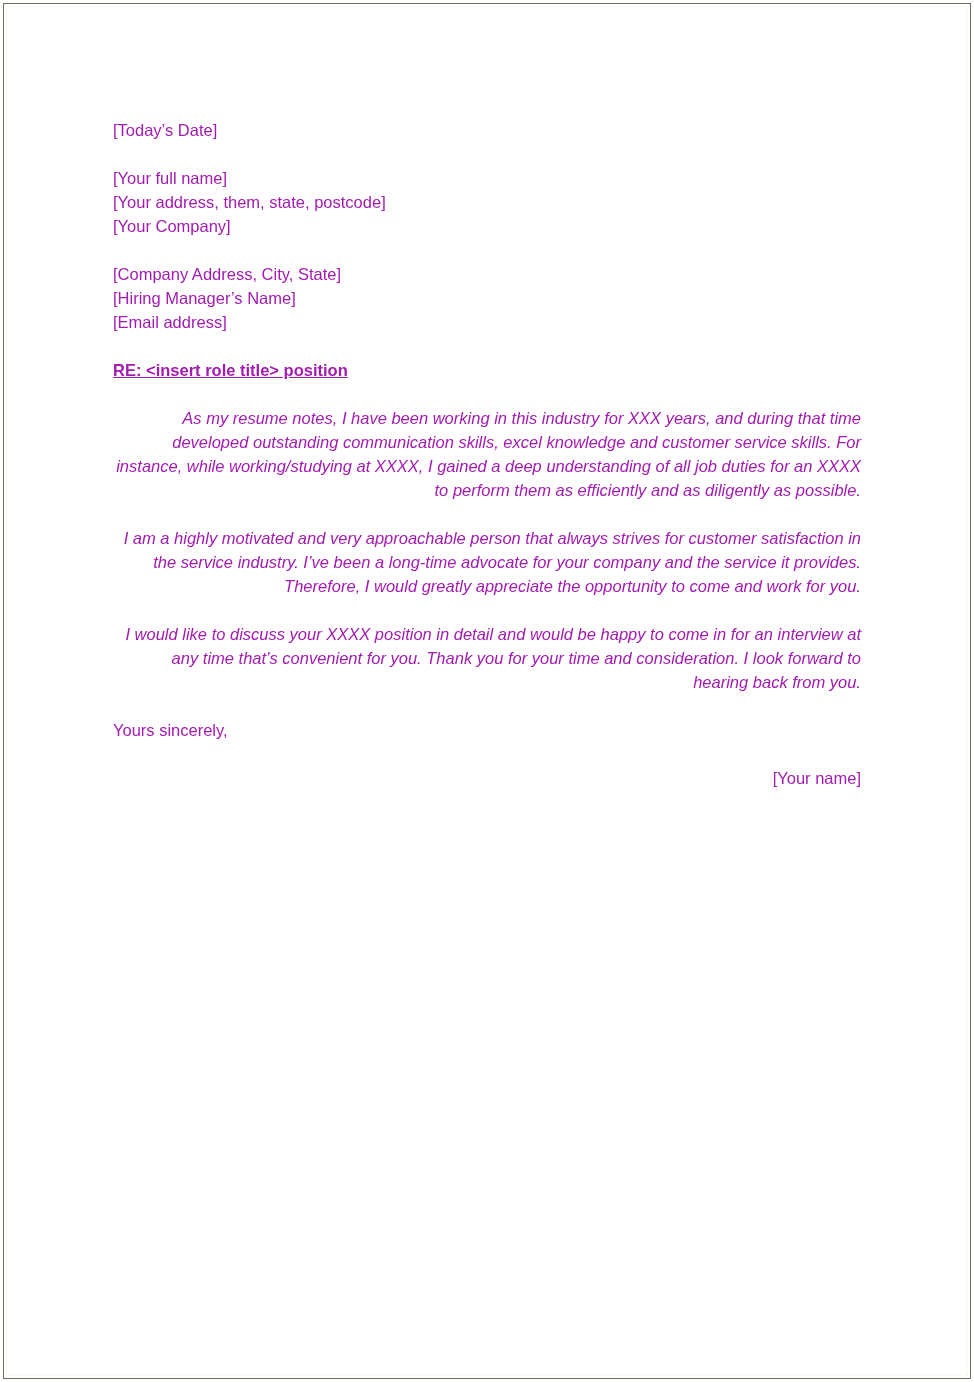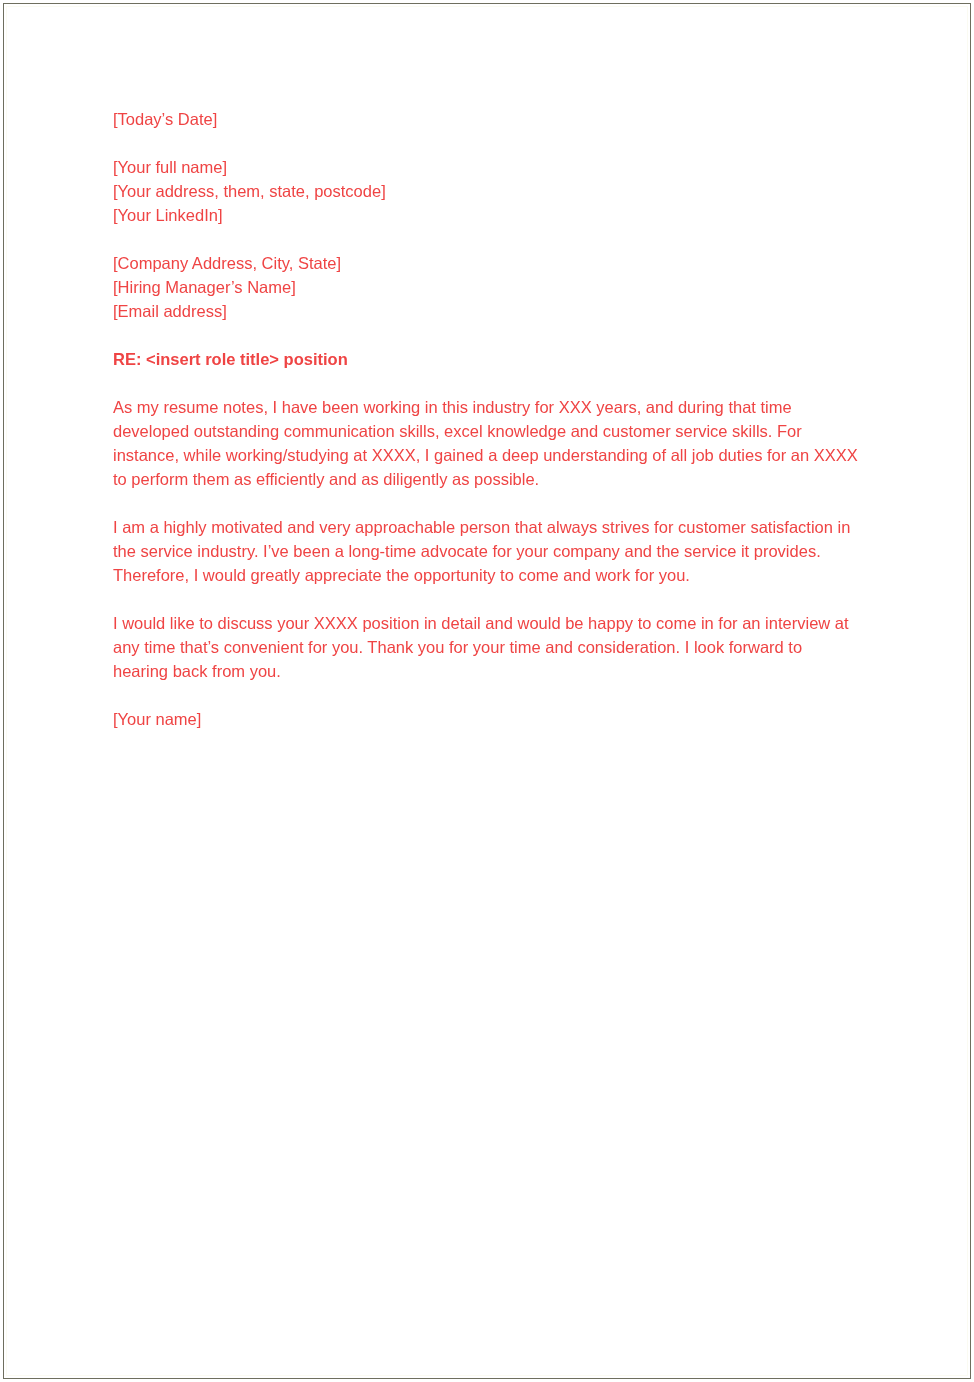--- a/index.html
+++ b/index.html
@@ -30,78 +30,84 @@
     left: 6px;
     top: 6px;
     right: 6px;
     bottom: 6px;
     border: 1px solid #fbfbf2;
     pointer-events: none;
   }
   .letter {
     position: absolute;
     left: 113px;
-    top: 107px;
+    top: 118px;
     width: 748px;
-    color: #ef4444;
+    color: #a21caf;
     font-size: 16.5px;
     line-height: 24px;
   }
   .block {
     margin: 0 0 24px 0;
   }
   .block:last-child {
     margin-bottom: 16px;
+    text-align: right;
   }
   .line {
     display: block;
     white-space: pre-wrap;
   }
   .subject {
     font-weight: bold;
+    text-decoration: underline;
   }
   .para {
     margin: 0 0 24px 0;
-    text-align: left;
+    text-align: right;
+    font-style: italic;
   }
 </style>
 </head>
 <body>
 
 <div class="page">
 
   <div class="page-border"></div>
   <div class="page-border-inner"></div>
 
   <div class="letter">
 
     <div class="block">
       <span class="line">[Today’s Date]</span>
     </div>
 
     <div class="block">
       <span class="line">[Your full name]</span>
       <span class="line">[Your address, them, state, postcode]</span>
-      <span class="line">[Your LinkedIn]</span>
+      <span class="line">[Your Company]</span>
     </div>
 
     <div class="block">
       <span class="line">[Company Address, City, State]</span>
       <span class="line">[Hiring Manager’s Name]</span>
       <span class="line">[Email address]</span>
     </div>
 
 
     <div class="block">
       <span class="line subject">RE: &lt;insert role title&gt; position</span>
     </div>
 
     <p class="para">As my resume notes, I have been working in this industry for XXX years, and during that time developed outstanding communication skills, excel knowledge and customer service skills. For instance, while working/studying at XXXX, I gained a deep understanding of all job duties for an XXXX to perform them as efficiently and as diligently as possible.</p>
     <p class="para">I am a highly motivated and very approachable person that always strives for customer satisfaction in the service industry. I’ve been a long-time advocate for your company and the service it provides. Therefore, I would greatly appreciate the opportunity to come and work for you.</p>
     <p class="para">I would like to discuss your XXXX position in detail and would be happy to come in for an interview at any time that’s convenient for you. Thank you for your time and consideration. I look forward to hearing back from you.</p>
 
+    <div class="block">
+      <span class="line">Yours sincerely,</span>
+    </div>
 
     <div class="block">
       <span class="line">[Your name]</span>
     </div>
 
   </div>
 </div>
 
 </body></html>

